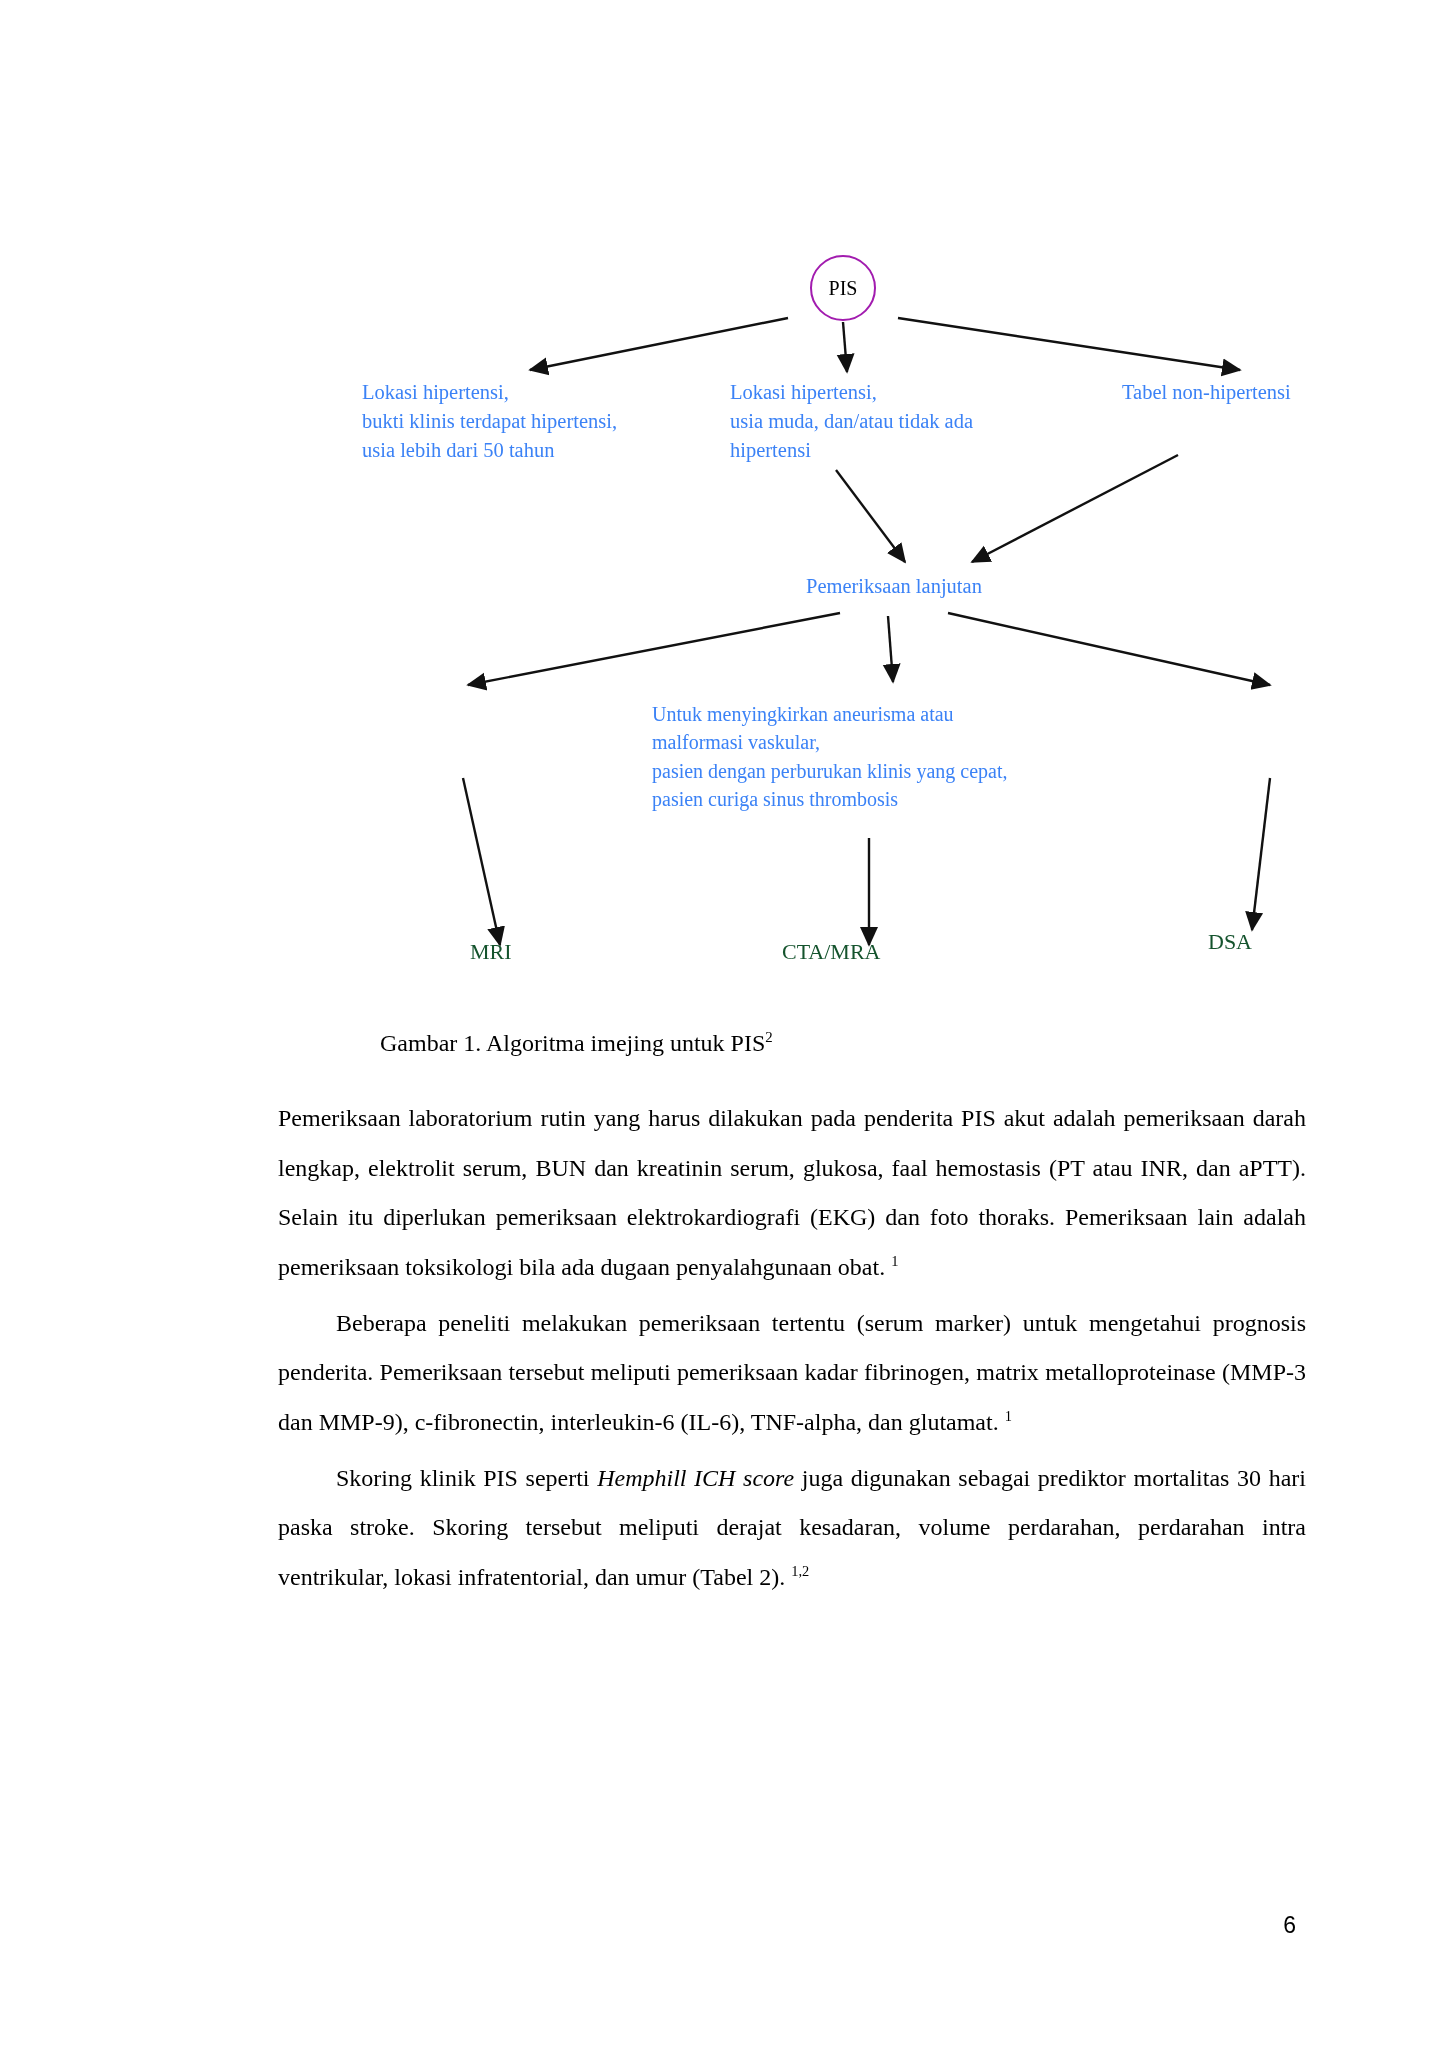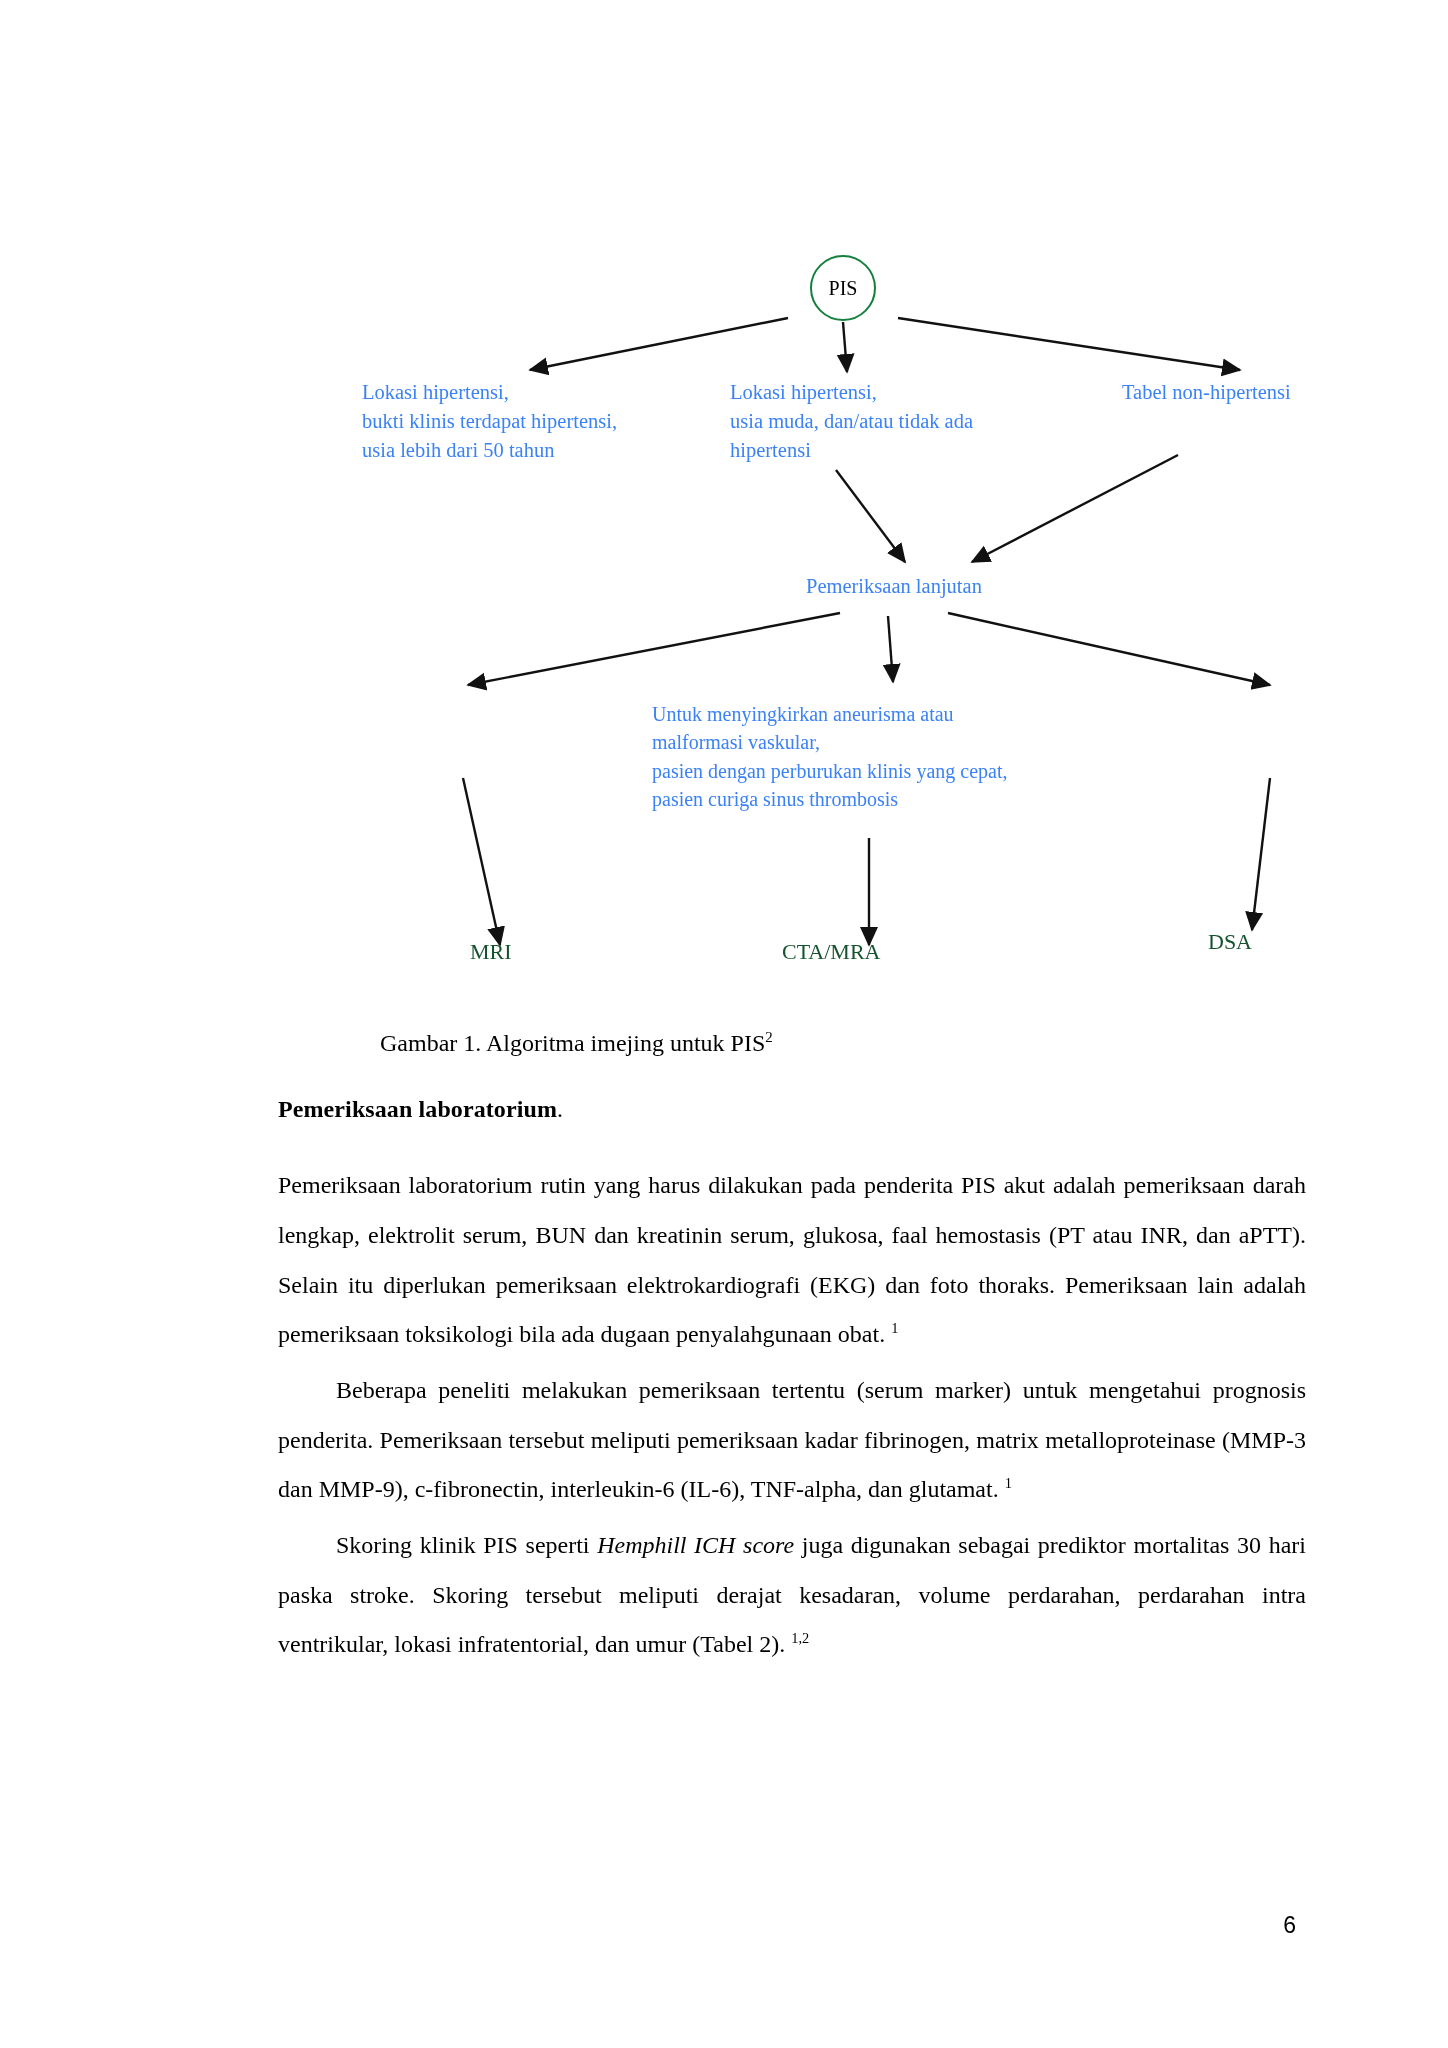--- a/index.html
+++ b/index.html
@@ -31,21 +31,21 @@
     position: absolute;
     left: 0;
     top: 0;
     width: 1448px;
     height: 1010px;
   }
   .node-circle {
     position: absolute;
     width: 62px;
     height: 62px;
-    border: 2px solid #15803d;
+    border: 2px solid #a21caf;
     border-radius: 50%;
     display: flex;
     align-items: center;
     justify-content: center;
     font-size: 20px;
     line-height: 1;
     background: #fff;
   }
   .fnode {
     position: absolute;
@@ -181,21 +181,20 @@
 
     <div class="fleaf" style="left:1208px; top:928px;">DSA</div>
   </div>
 
   <div id="caption">
     <span>Gambar 1. Algoritma imejing untuk PIS</span><sup>2</sup>
   </div>
 
   <div id="body-col">
 
-    <h2 class="heading"><span>Pemeriksaan laboratorium</span><span class="dot">.</span></h2>
 
     <p class="para"><span>Pemeriksaan laboratorium rutin yang harus dilakukan pada penderita PIS akut adalah pemeriksaan darah lengkap, elektrolit serum, BUN dan kreatinin serum, glukosa, faal hemostasis (PT atau INR, dan aPTT). Selain itu diperlukan pemeriksaan elektrokardiografi (EKG) dan foto thoraks. Pemeriksaan lain adalah pemeriksaan toksikologi bila ada dugaan penyalahgunaan obat.</span> <sup>1</sup></p>
 
     <p class="para indent"><span>Beberapa peneliti melakukan pemeriksaan tertentu (serum marker) untuk mengetahui prognosis penderita. Pemeriksaan tersebut meliputi pemeriksaan kadar fibrinogen, matrix metalloproteinase (MMP-3 dan MMP-9), c-fibronectin, interleukin-6 (IL-6), TNF-alpha, dan glutamat.</span> <sup>1</sup></p>
 
     <p class="para indent"><span>Skoring klinik PIS seperti </span><i>Hemphill ICH score</i><span> juga digunakan sebagai prediktor mortalitas 30 hari paska stroke. Skoring tersebut meliputi derajat kesadaran, volume perdarahan, perdarahan intra ventrikular, lokasi infratentorial, dan umur (Tabel 2).</span> <sup>1,2</sup></p>
   </div>
 
   <div id="page-number">6</div>
 

